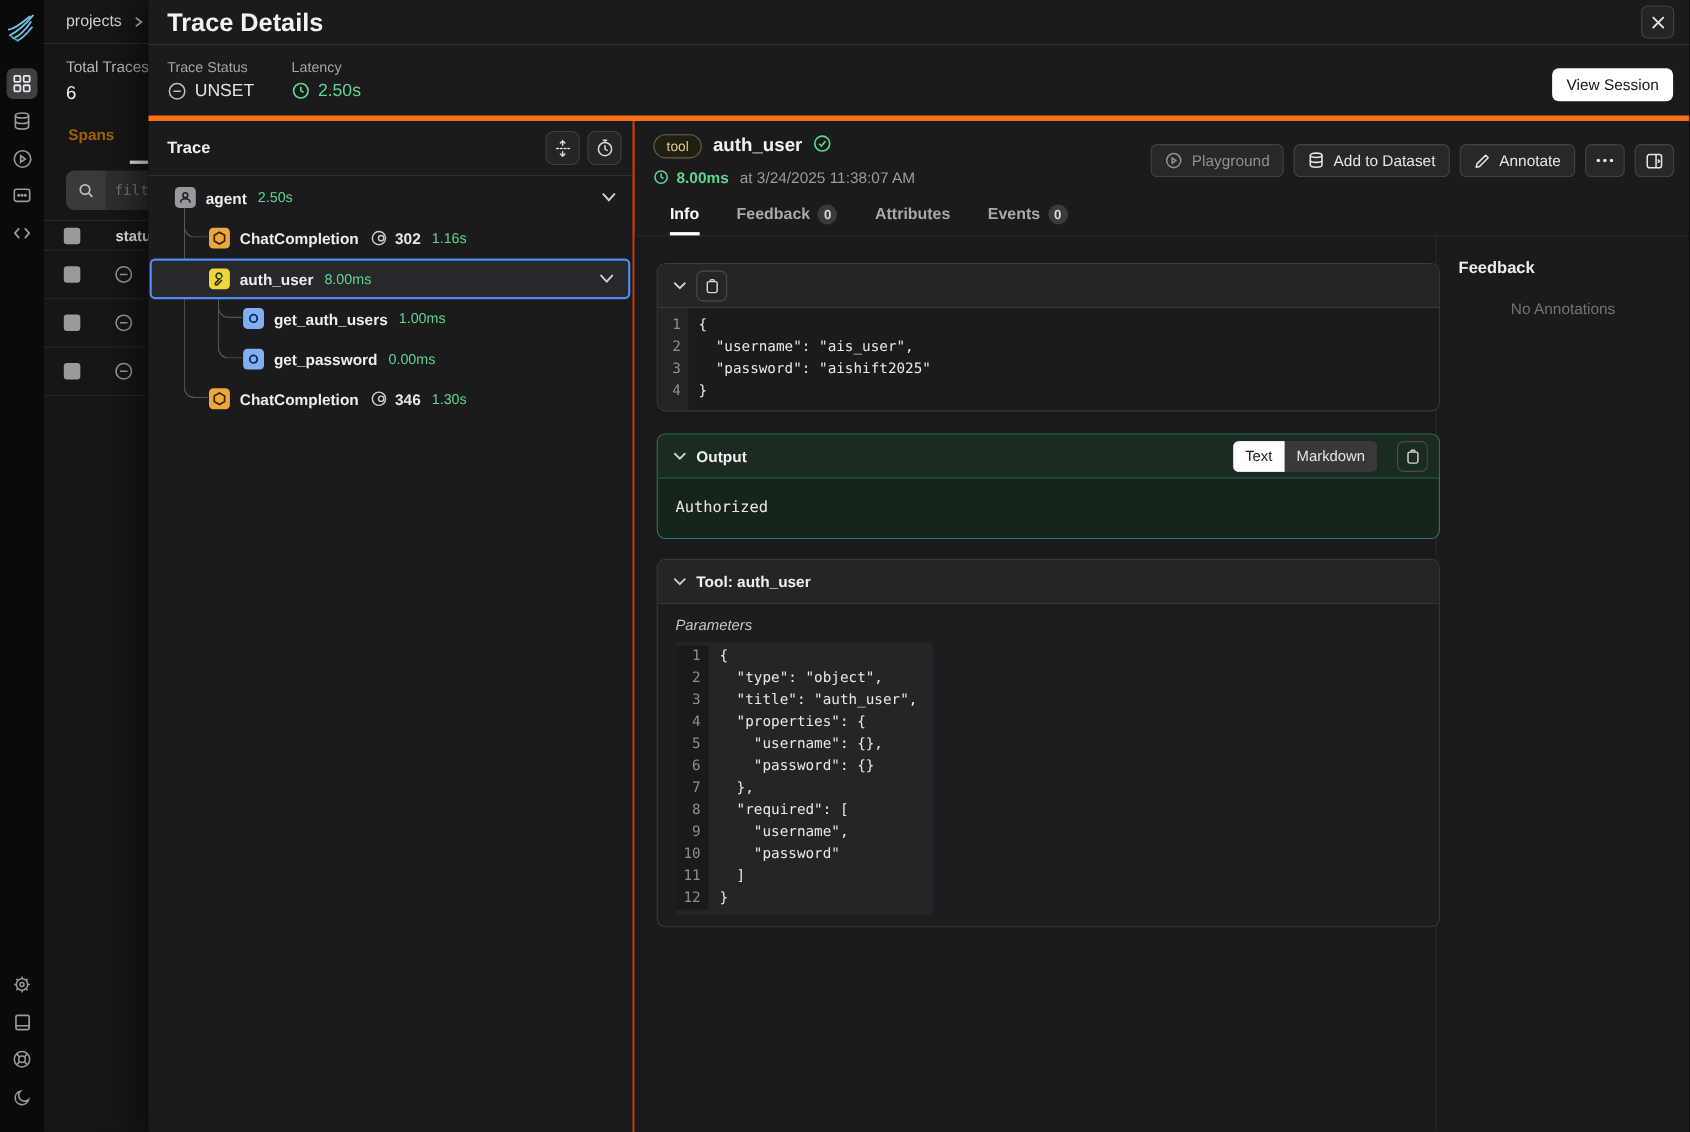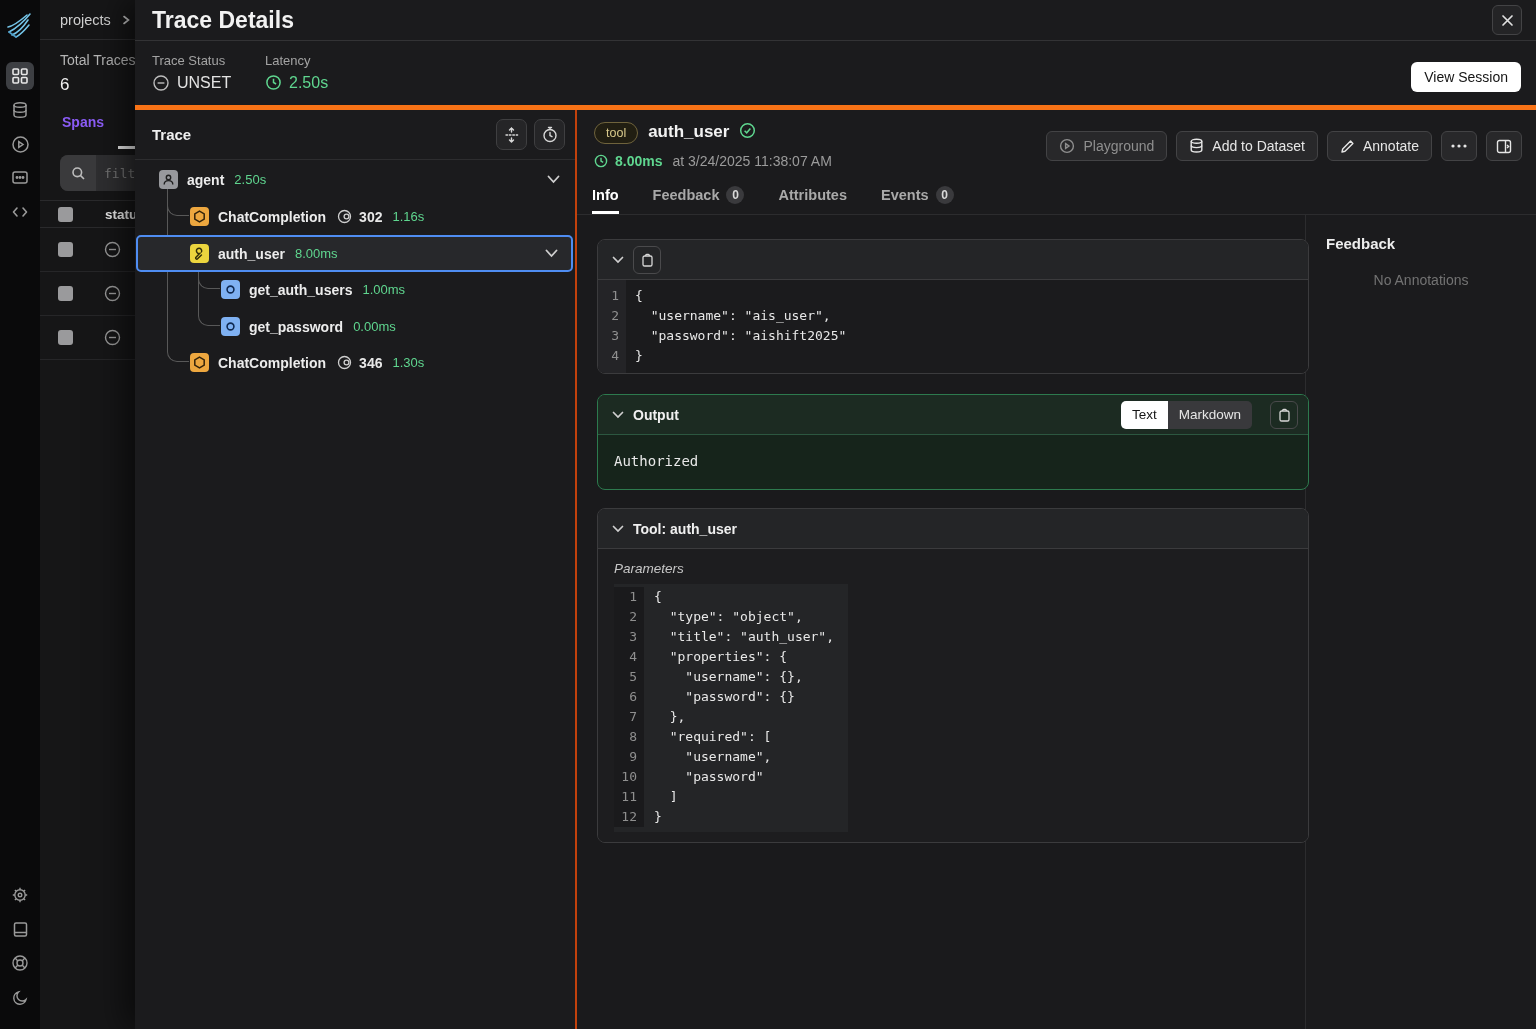--- a/index.html
+++ b/index.html
@@ -13,21 +13,21 @@
   .rail .ric { width:28px; height:28px; display:flex; align-items:center; justify-content:center; border-radius:6px; color:#9a9a9a; margin-bottom:6px; cursor:pointer; }
   .rail .ric.active { background:#3d3f43; color:#e8e8e8; }
   .rail .spacer { flex:1; }
   .rail svg { display:block; }
 
   
   .underlay { position:absolute; left:40px; top:0; width:95px; height:1029px; background:#161617; overflow:hidden; }
   .u-topnav { position:absolute; left:0; top:0; width:95px; height:40px; border-bottom:1px solid #2c2c2e; display:flex; align-items:center; padding-left:20px; gap:10px; color:#cfcfcf; font-size:14.5px; }
   .u-label { position:absolute; left:20px; top:52px; color:#b5b5b5; font-size:14px; white-space:nowrap; }
   .u-count { position:absolute; left:20px; top:75px; color:#f0f0f0; font-size:17px; }
-  .u-tab { position:absolute; left:22px; top:114px; color:#8b5cf6; font-size:14px; font-weight:700; white-space:nowrap; }
+  .u-tab { position:absolute; left:22px; top:114px; color:#a16207; font-size:14px; font-weight:700; white-space:nowrap; }
   .u-tab-underline { position:absolute; left:78px; top:146px; width:17px; height:3px; background:#e8e8e8; }
   .u-search { position:absolute; left:20px; top:155px; width:90px; height:36px; background:#2e2e30; border-radius:8px; display:flex; align-items:center; overflow:hidden; }
   .u-search .mag { width:36px; height:36px; background:#3a3a3c; display:flex; align-items:center; justify-content:center; color:#bdbdbd; flex:none; }
   .u-search input { background:transparent; border:none; outline:none; color:#9a9a9a; font-family:"DejaVu Sans Mono", monospace; font-size:13px; width:60px; padding-left:8px; }
   .u-table { position:absolute; left:0; top:200px; width:95px; }
   .u-thead { height:28px; border-top:1px solid #2a2a2c; border-bottom:1px solid #2a2a2c; display:flex; align-items:center; }
   .u-row { height:44px; border-bottom:1px solid #262628; display:flex; align-items:center; }
   .cb { width:15px; height:15px; background:#9a9a9c; border-radius:3px; margin-left:18px; flex:none; cursor:pointer; }
   .u-thead .colsep { width:1px; height:28px; background:#2a2a2c; margin-left:12px; }
   .u-thead .colname { font-size:13.5px; font-weight:700; color:#e8e8e8; margin-left:20px; white-space:nowrap; }
@@ -74,21 +74,21 @@
   .kind-badge { height:22px; border:1px solid #6f633c; background:#211e12; color:#d9ca8c; border-radius:11px; font-size:12.5px; display:flex; align-items:center; padding:0 11px; }
   .d-title { font-size:17px; font-weight:600; color:#f2f2f2; }
   .ok-ic { color:#5fd68f; display:flex; }
   .d-meta { position:absolute; left:17px; top:43px; display:flex; align-items:center; gap:7px; font-size:14px; }
   .d-meta .lat { color:#5fd68f; font-weight:600; }
   .d-meta .ts { color:#9b9b9b; margin-left:3px; }
   .d-actions { position:absolute; right:14px; top:21px; display:flex; gap:9px; }
   .abtn { height:30px; border:1px solid #434345; background:#28282a; border-radius:6px; color:#e6e6e6; font-size:14px; display:flex; align-items:center; gap:8px; padding:0 12px; cursor:pointer; font-family:"Liberation Sans",sans-serif; }
   .abtn.dim { color:#8f8f8f; }
   .abtn.sq { padding:0 9px; }
-  .d-tabs { position:absolute; left:15px; bottom:0; display:flex; gap:34px; }
+  .d-tabs { position:absolute; left:32px; bottom:0; display:flex; gap:34px; }
   .dtab { position:relative; padding-bottom:10px; font-size:14.5px; font-weight:600; color:#a9a9a9; display:flex; align-items:center; gap:7px; cursor:pointer; }
   .dtab.active { color:#fff; }
   .dtab.active::after { content:""; position:absolute; left:0; right:0; bottom:0; height:3px; background:#fff; }
   .tbadge { background:#3a3a3d; color:#d8d8d8; font-size:12px; font-weight:600; border-radius:9px; min-width:18px; height:18px; display:flex; align-items:center; justify-content:center; padding:0 5px; }
 
   .d-content { position:absolute; left:0; top:105px; right:0; bottom:0; display:flex; }
   .d-main { flex:1; position:relative; background:#1a1a1c; }
 
   .card { position:absolute; left:20px; width:712px; border:1px solid #3b3b3d; border-radius:8px; overflow:hidden; background:#1d1d1f; }
   .card-h { height:40px; background:#242527; border-bottom:1px solid #3b3b3d; display:flex; align-items:center; padding:0 10px 0 14px; gap:9px; }

